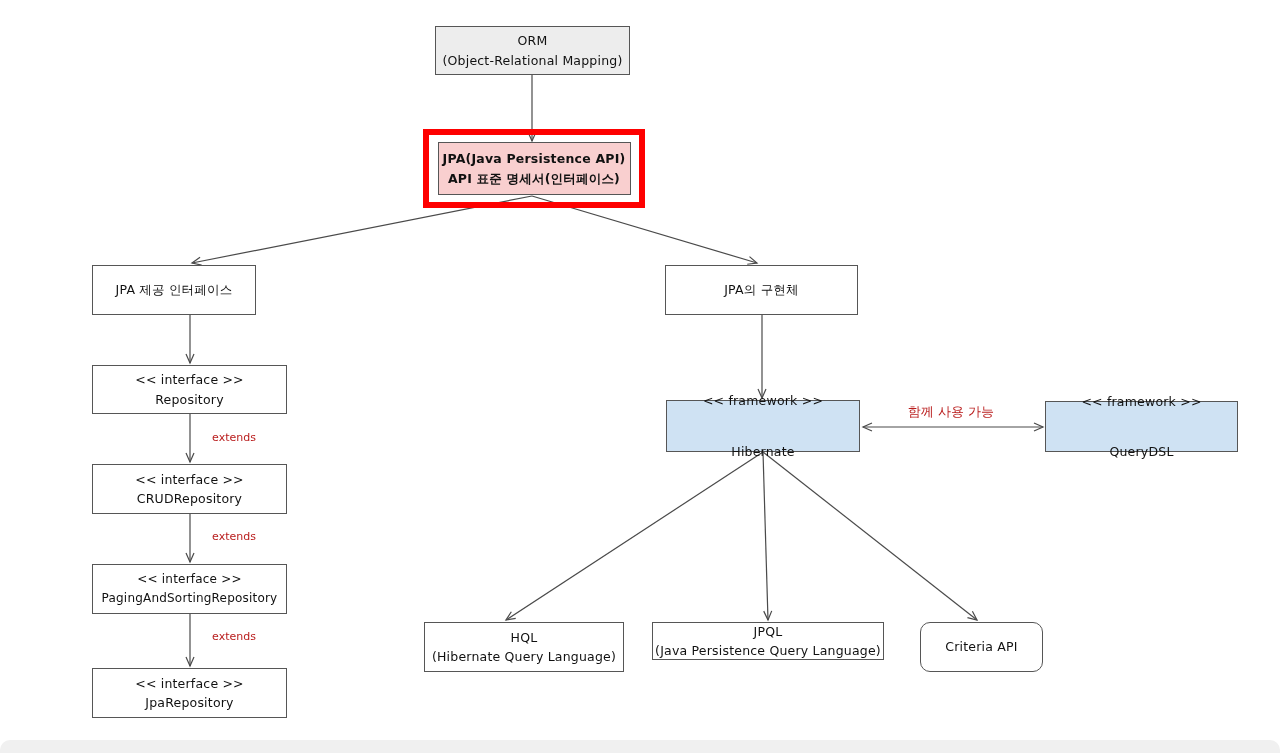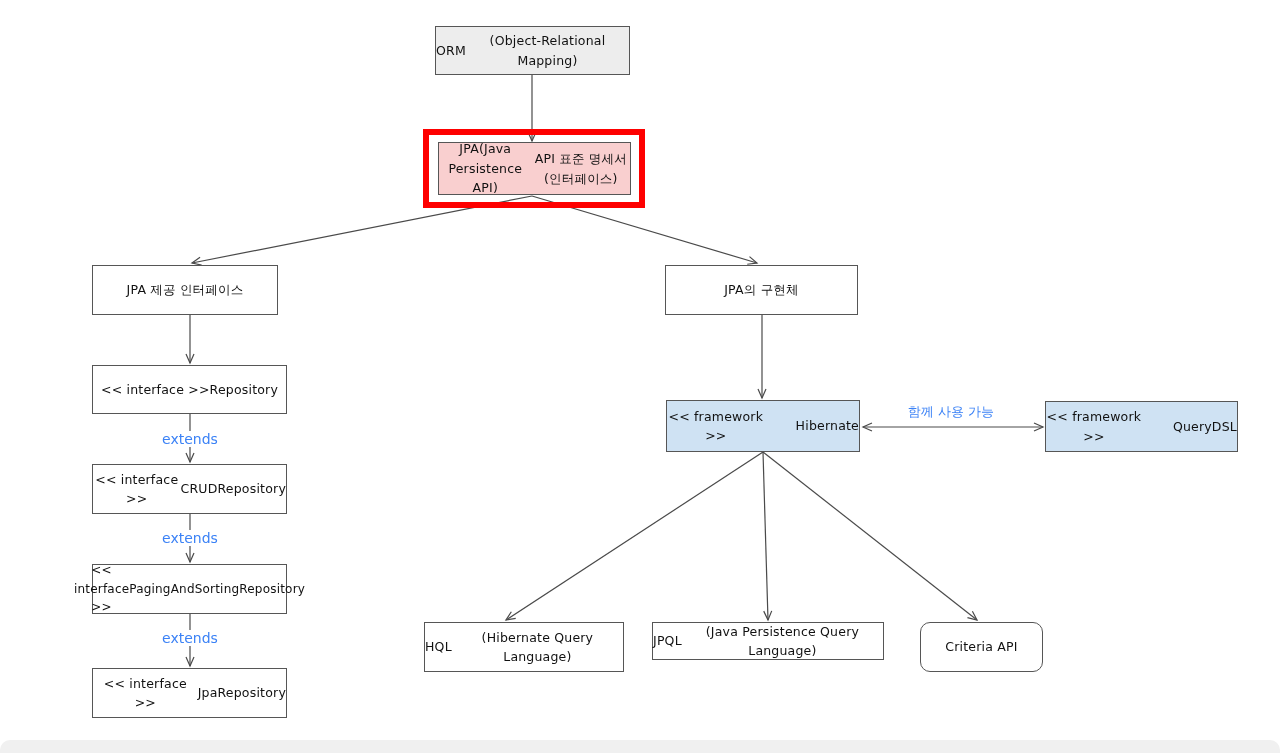--- a/index.html
+++ b/index.html
@@ -25,63 +25,64 @@
     overflow:hidden;
   }
   .edges{
     position:absolute;left:0;top:0;width:1280px;height:753px;
   }
   .edge{stroke:var(--line);fill:none;stroke-width:1.2;}
   .node{
     position:absolute;
     border:1px solid var(--border);
     background:var(--node-white);
-    display:flex;
+    display:flex;flex-direction:column;
     align-items:center;justify-content:center;
     text-align:center;
     font-size:12.5px;line-height:1.55;
     letter-spacing:.2px;
     z-index:2;
   }
   .node.gray{background:var(--node-gray);}
   .node.blue{background:var(--node-blue);gap:31px;}
   .red-frame{
     position:absolute;
     left:423px;top:129px;width:222px;height:79px;
     border:6px solid var(--highlight-red);
     display:flex;align-items:center;justify-content:center;
     background:transparent;
     z-index:2;
+    font-weight:bold;
   }
   .red-frame .node{
     position:static;
     width:193px;height:53px;
     background:var(--node-pink);
   }
   
   .n-orm{left:435px;top:26px;width:195px;height:49px;}
-  .n-jpa-interfaces{left:92px;top:265px;width:186px;height:50px;}
+  .n-jpa-interfaces{left:92px;top:265px;width:164px;height:50px;}
   .n-repository{left:92px;top:365px;width:195px;height:49px;}
   .n-crud{left:92px;top:464px;width:195px;height:50px;}
   .n-paging{left:92px;top:564px;width:195px;height:50px;font-size:12px;}
   .n-jparepo{left:92px;top:668px;width:195px;height:50px;}
   .n-jpa-impl{left:665px;top:265px;width:193px;height:50px;}
   .n-hibernate{left:666px;top:400px;width:194px;height:52px;}
   .n-querydsl{left:1045px;top:401px;width:193px;height:51px;}
   .n-hql{left:424px;top:622px;width:200px;height:50px;}
   .n-jpql{left:652px;top:622px;width:232px;height:38px;}
   .n-criteria{left:920px;top:622px;width:123px;height:50px;border-radius:10px;}
   .edge-label{
     position:absolute;
     background:#fff;
     text-align:center;
     z-index:3;
-    color:#3b82f6;
+    color:#b91c1c;
   }
-  .lbl-extends{font-size:14px;width:56px;}
+  .lbl-extends{font-size:11px;width:56px;margin-left:44px;}
   .lbl-extends-1{left:162px;top:431px;}
   .lbl-extends-2{left:162px;top:530px;}
   .lbl-extends-3{left:162px;top:630px;}
   .lbl-together{left:880px;top:403px;width:142px;font-size:13px;}
   .page-bottom{
     position:absolute;left:0;top:740px;width:1280px;height:13px;
     background:var(--page-edge);
     border-top-left-radius:10px;
     border-top-right-radius:10px;
     z-index:1;

